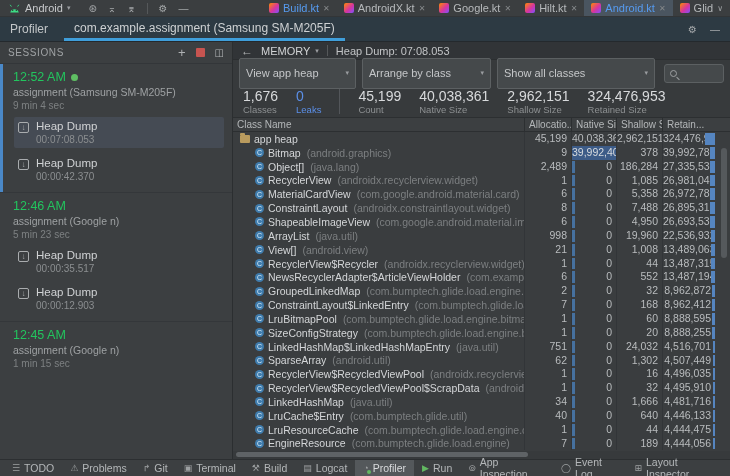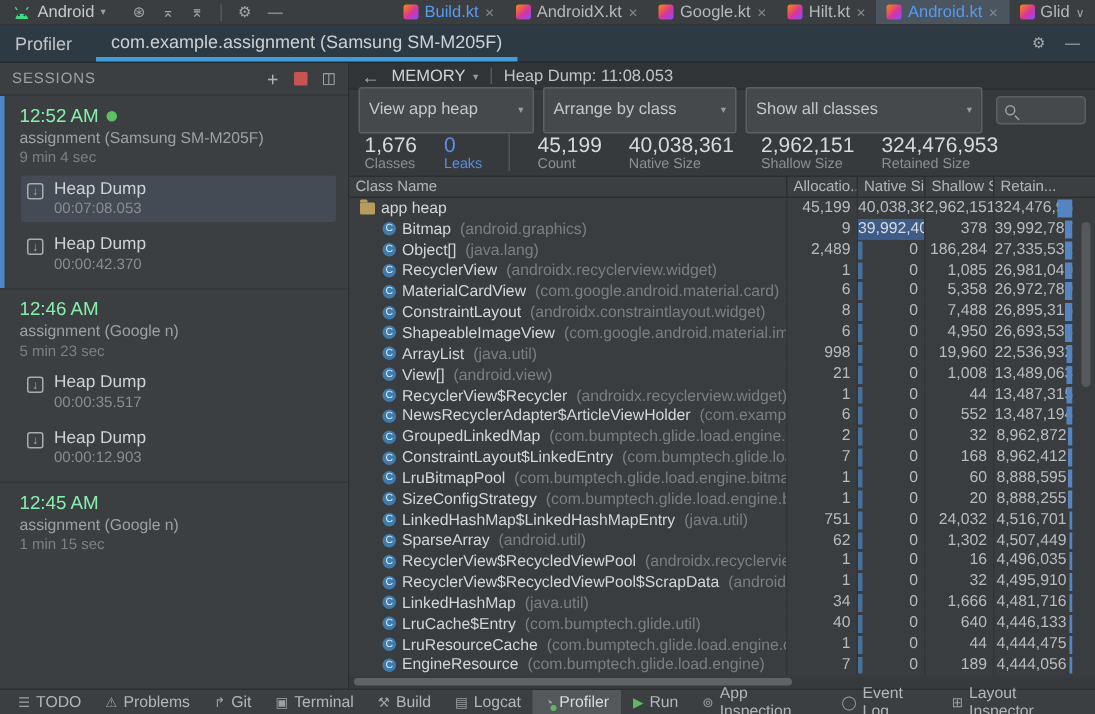--- a/index.html
+++ b/index.html
@@ -37,21 +37,21 @@
   .sess-head .lbl { font-size:10px; letter-spacing:.6px; color:#9fa2a4; }
   .sess-head .hicons { margin-left:auto; display:flex; align-items:center; gap:10px; }
   .sess-head .plus { font-size:13px; color:#afb2b4; line-height:1; }
   .stop-sq { width:9px; height:9px; background:#c75450; border-radius:1px; }
   .split-ic { font-size:10px; color:#afb2b4; }
   .sess-list { flex:1; overflow:hidden; }
   .entry { position:relative; padding:6px 8px 7px 13px; border-top:1px solid #34373a; }
   .entry:first-of-type { border-top:none; }
   .entry .selbar { display:none; position:absolute; left:0; top:0; bottom:0; width:3px; background:#4a88c7; }
   .entry.selected .selbar { display:block; }
-  .e-time { font-size:12.5px; color:#86efac; display:flex; align-items:center; gap:5px; }
+  .e-time { font-size:12.5px; color:#22c55e; display:flex; align-items:center; gap:5px; }
   .live-dot { display:none; width:7px; height:7px; border-radius:50%; background:#5fbf63; }
   .e-time .live-dot.show { display:inline-block; }
   .e-dev { margin-top:2px; font-size:10.5px; color:#9ea1a3; }
   .e-dur { margin-top:2px; font-size:10px; color:#7d8082; }
   .artifact { margin:6px 0 0 1px; display:flex; gap:7px; padding:3px 4px; border-radius:2px; align-items:flex-start; }
   .artifact.selected { background:#454b54; }
   .hd-icon { flex:none; width:11px; height:11px; border:1.4px solid #a9acae; border-radius:2px; color:#a9acae; font-size:8px; line-height:9px; text-align:center; margin-top:2px; }
   .a-name { font-size:11.5px; color:#d0d2d4; }
   .a-time { font-size:10px; color:#8b8e90; margin-top:2px; }
 
@@ -293,21 +293,21 @@
 
     <div class="main">
 
       <div class="mem-head">
         <span class="back">←</span>
         <span class="stage">
           <span>MEMORY</span>
           <span class="car">▾</span>
         </span>
         <span class="vsep"></span>
-        <span class="hd-lbl">Heap Dump: 11:08.053</span>
+        <span class="hd-lbl">Heap Dump: 07:08.053</span>
       </div>
 
       <div class="toolbar">
 
           <div class="combo">
             <span>View app heap</span>
             <span class="car">▾</span>
           </div>
 
           <div class="combo">

